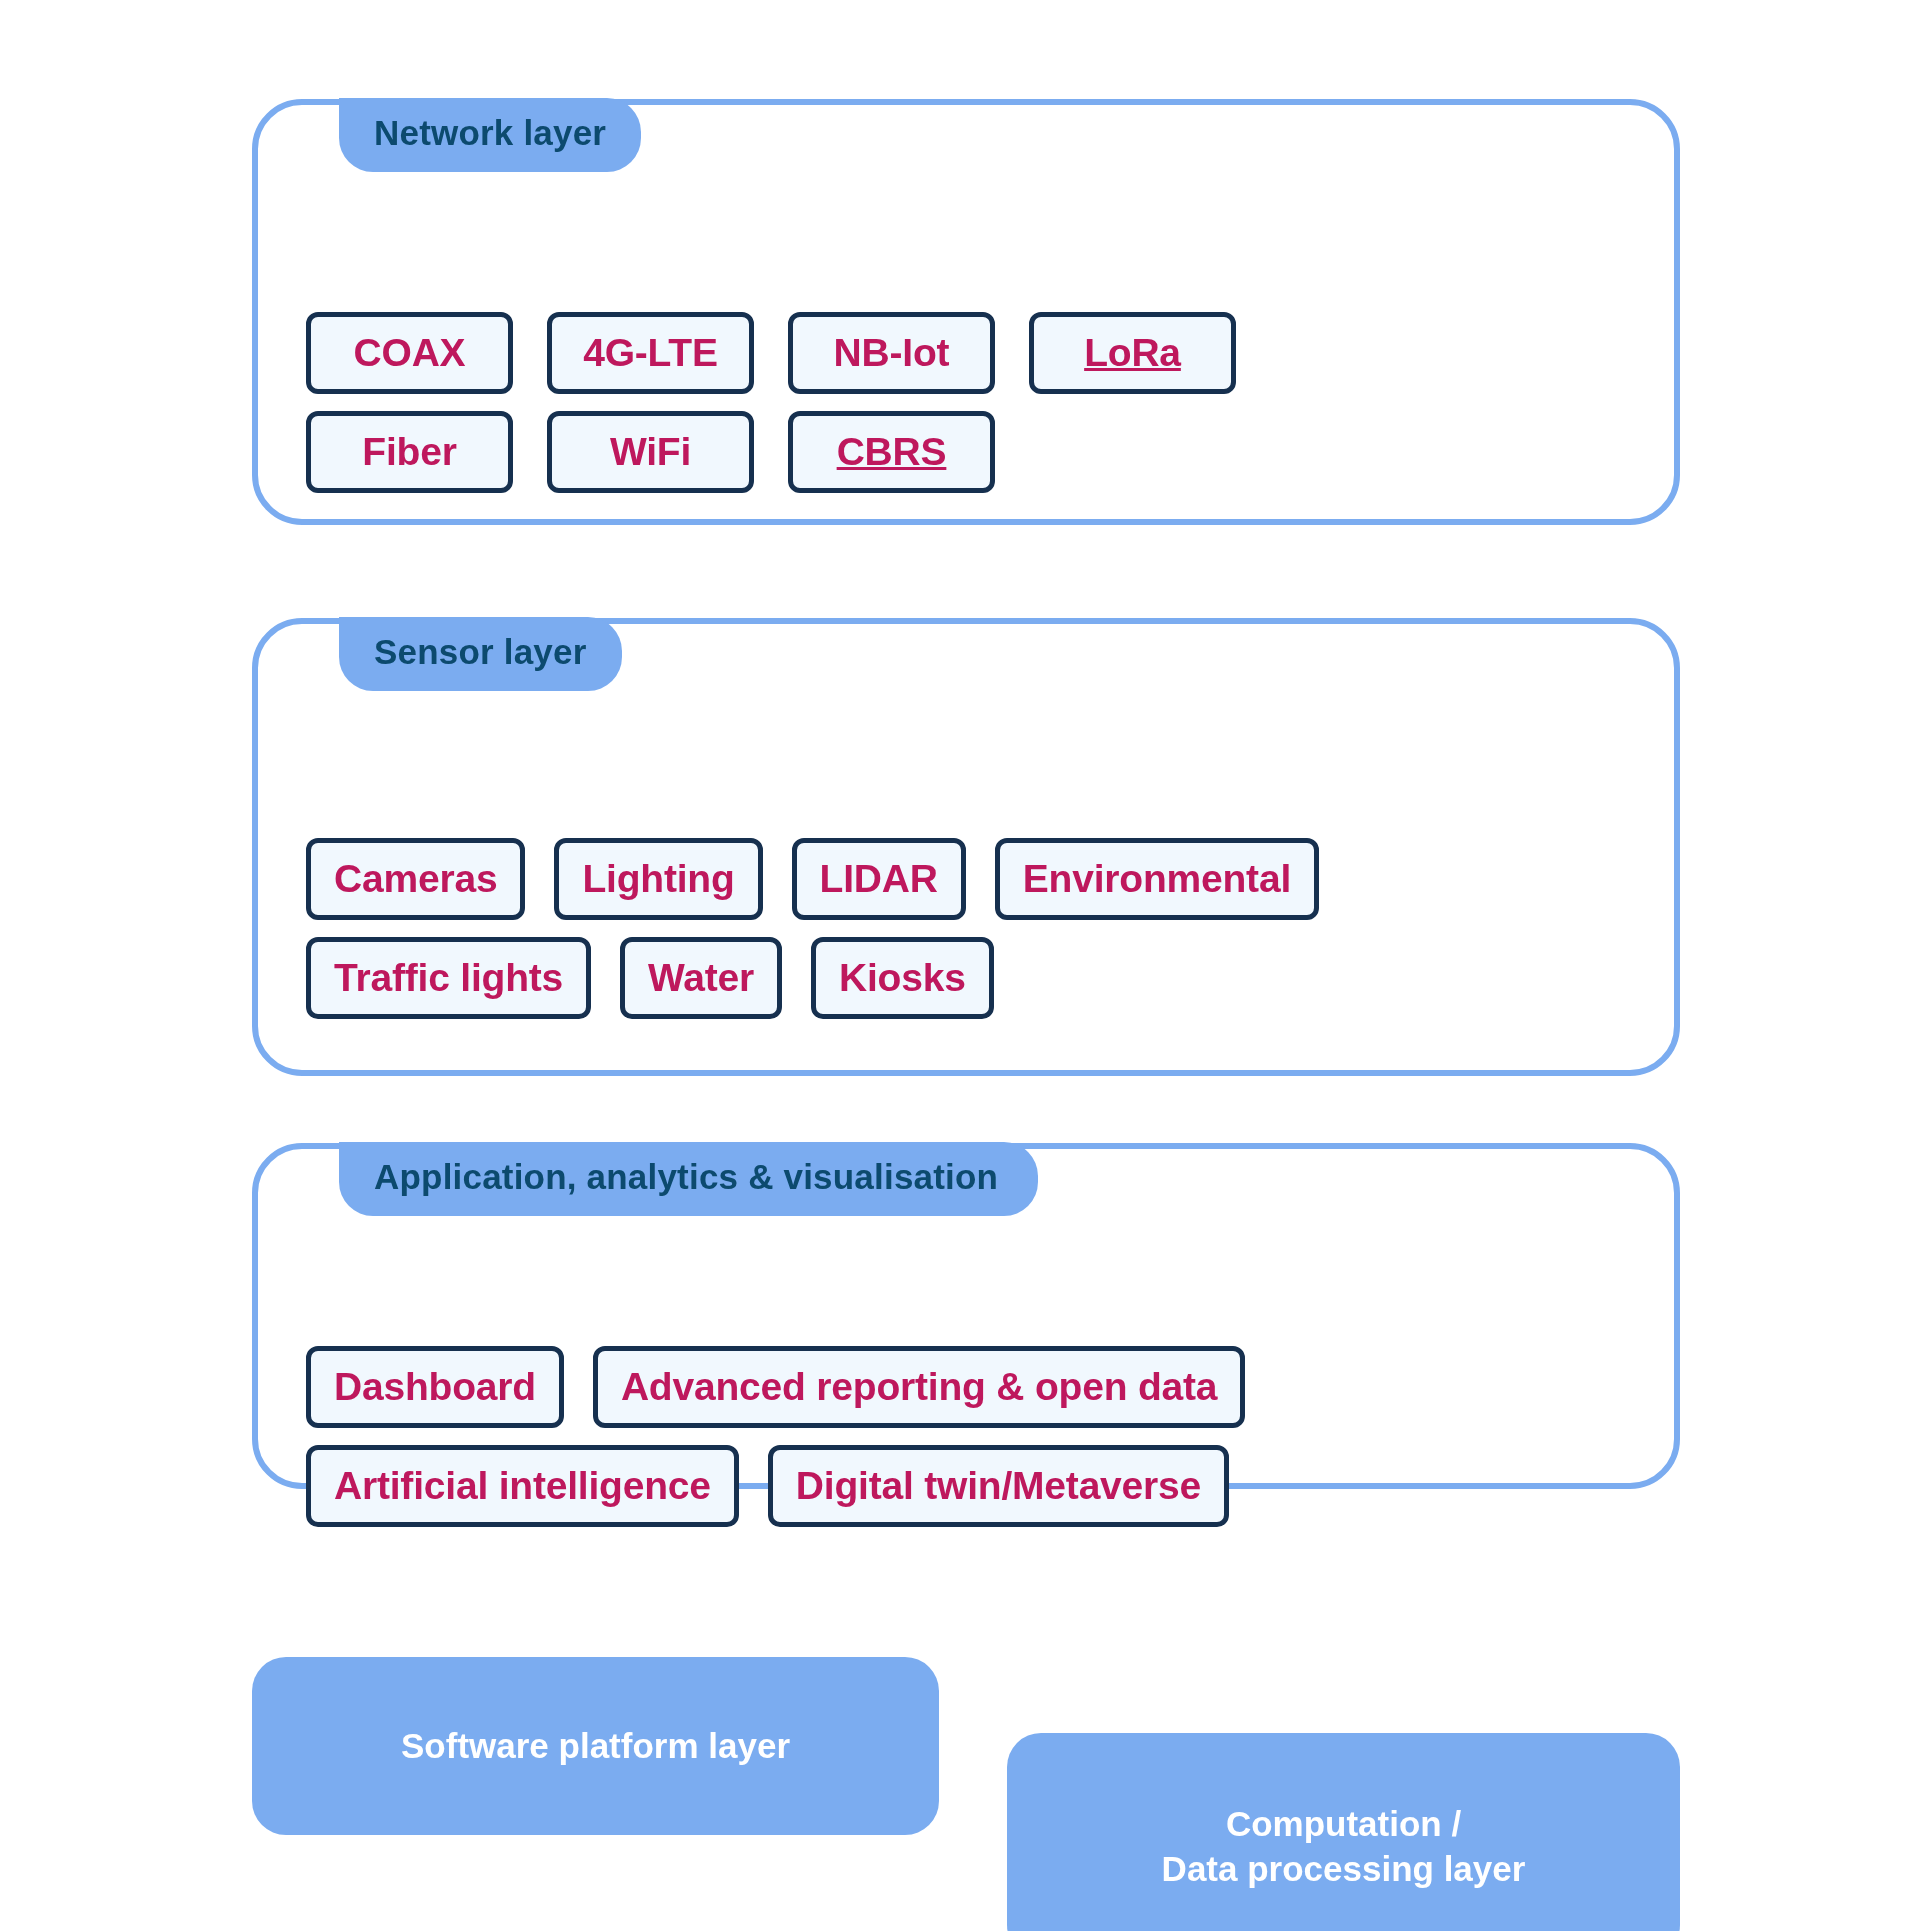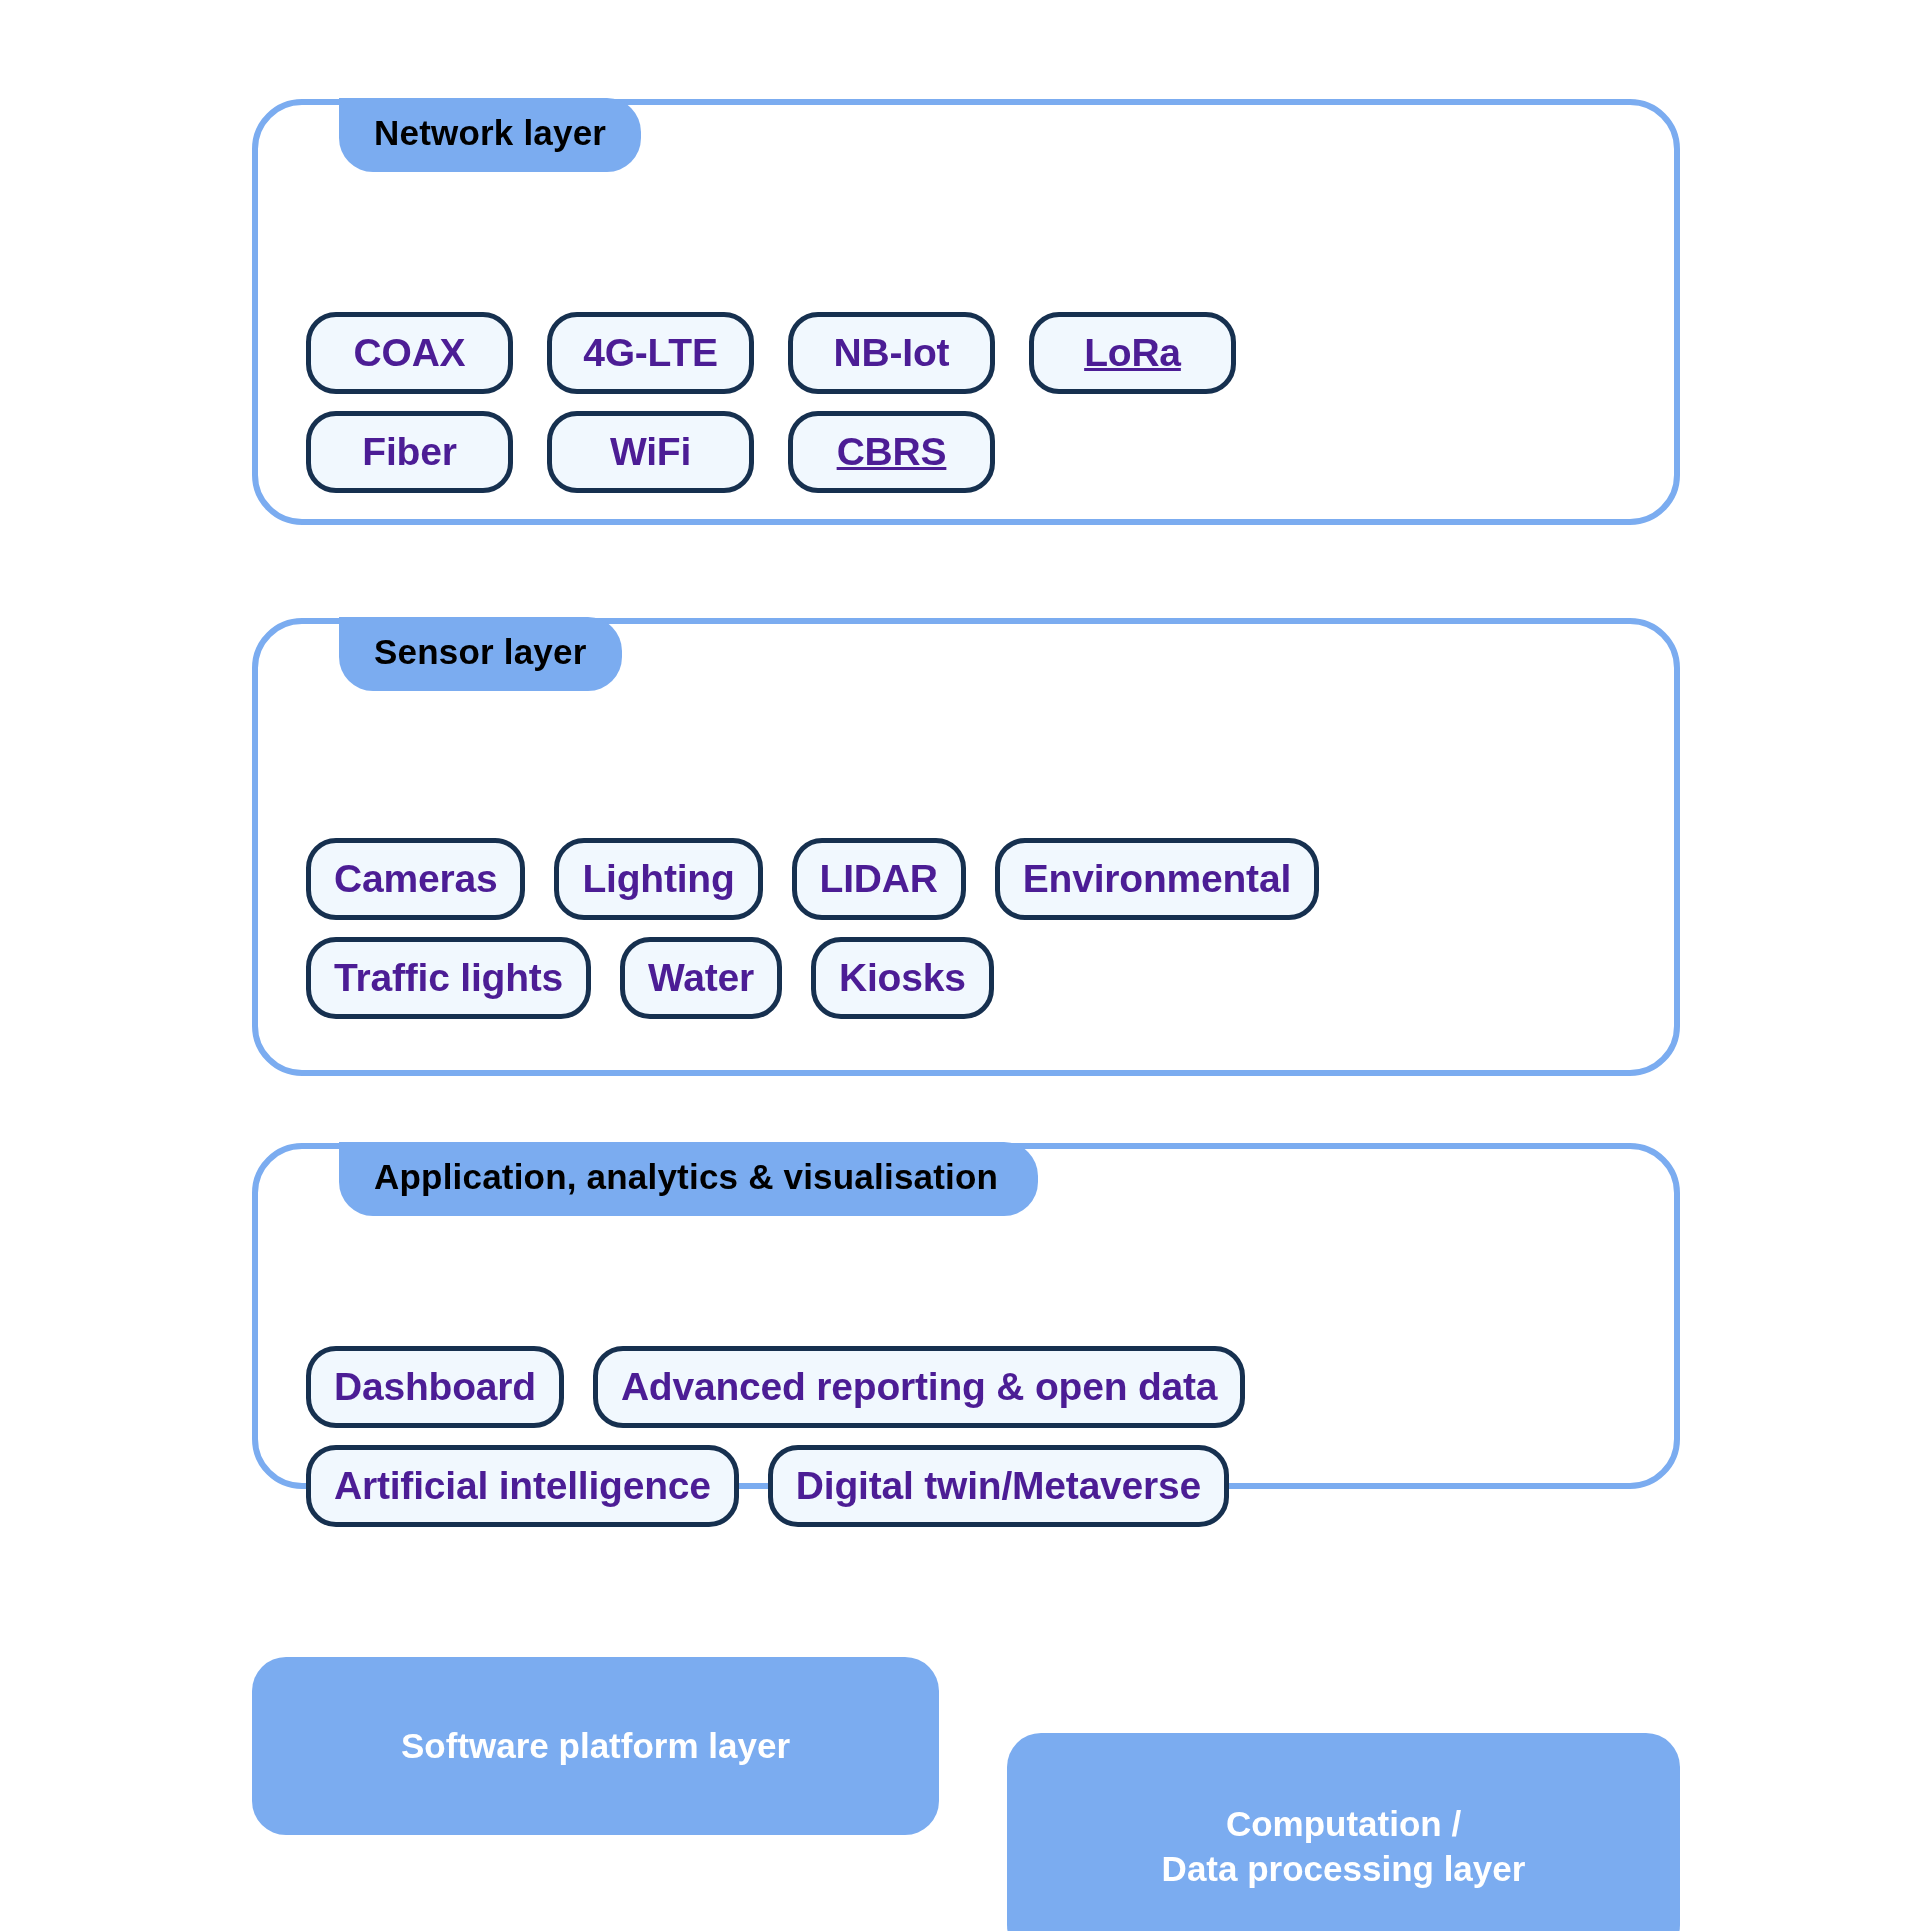--- a/index.html
+++ b/index.html
@@ -33,21 +33,21 @@
 
   
   .layer-tab {
     position: absolute;
     top: -6.9px;
     left: 81px;
     background: #7BACF0;
     border-bottom-left-radius: 34px;
     border-bottom-right-radius: 34px;
     border-top-right-radius: 34px;
-    color: #000000;
+    color: #0c4a6e;
     font-size: 35px;
     font-weight: bold;
     letter-spacing: 0.2px;
     padding: 17px 35px 20px 35px;
     line-height: 1.05;
     white-space: nowrap;
   }
 
   
   .chip-rows {
@@ -61,22 +61,22 @@
   }
   .chip-row + .chip-row {
     margin-top: 17px;
     align-items: flex-end;
   }
 
   .chip {
     box-sizing: border-box;
     background: #F1F8FE;
     border: 5.3px solid #16304F;
-    border-radius: 30px;
-    color: #4c1d95;
+    border-radius: 12px;
+    color: #be185d;
     font-size: 39px;
     font-weight: bold;
     letter-spacing: -0.2px;
     height: 82px;
     display: flex;
     align-items: center;
     justify-content: center;
     padding: 0 23px;
     white-space: nowrap;
   }

